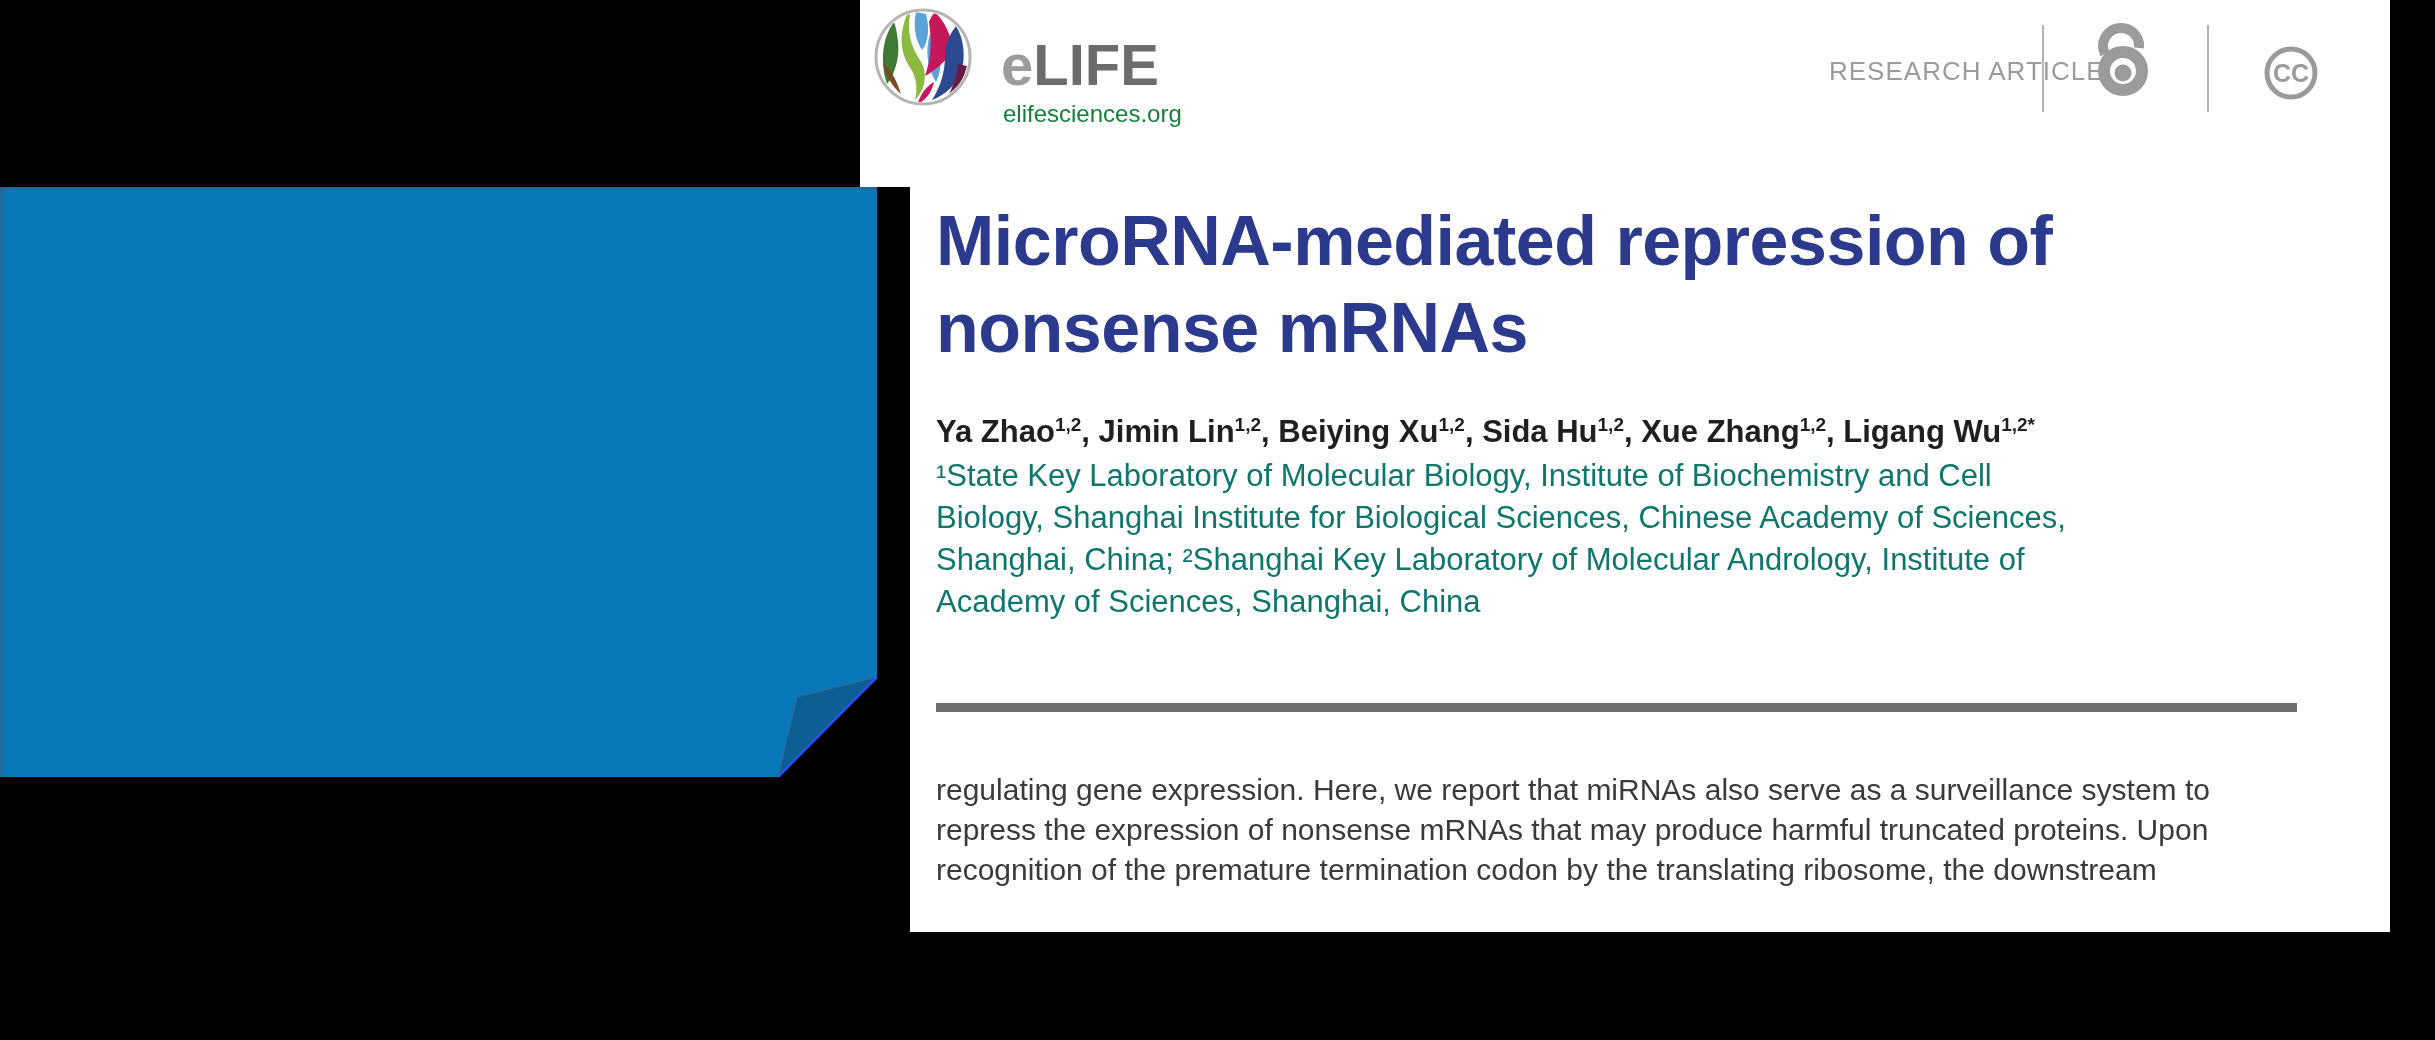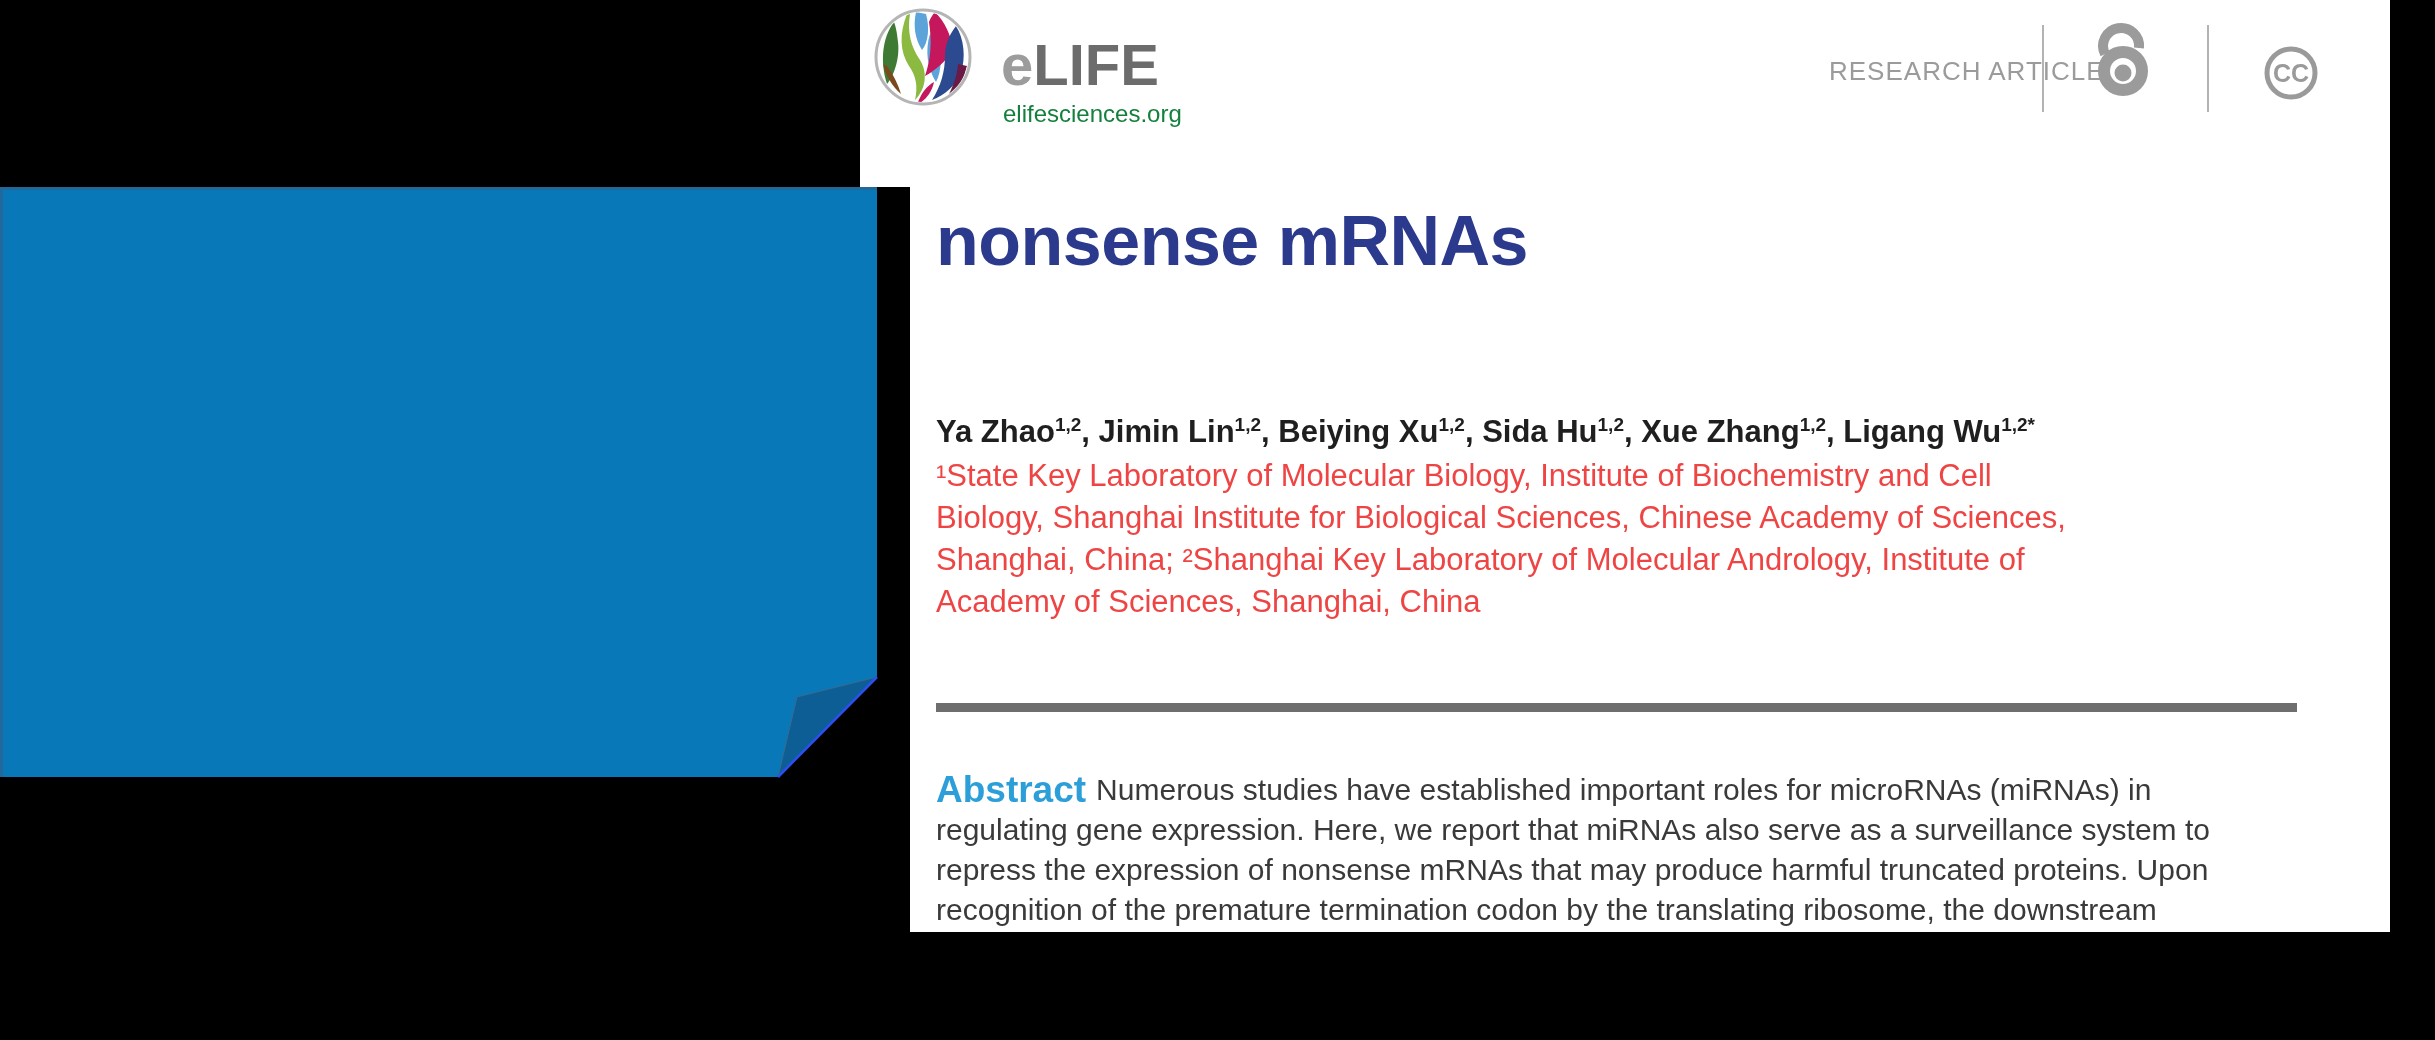--- a/index.html
+++ b/index.html
@@ -22,21 +22,21 @@
   #vdiv1{left:2042px;}
   #vdiv2{left:2207px;}
   #oa-icon-svg{left:2091px;top:14px;}
   #cc-icon-svg{left:2262px;top:44px;}
 
   
   #article-title{left:936px;top:198px;font-size:70px;font-weight:bold;line-height:87px;
                  color:#2b3a8c;letter-spacing:-0.5px;white-space:nowrap;}
   #authors-line{left:936px;top:390px;font-size:31px;font-weight:bold;color:#1f1f1f;white-space:nowrap;margin-top:24px;}
   #authors-line sup{font-size:19px;line-height:0;}
-  #affiliations{left:936px;top:455px;font-size:31px;line-height:42px;color:#ef4444;white-space:nowrap;}
+  #affiliations{left:936px;top:455px;font-size:31px;line-height:42px;color:#0f766e;white-space:nowrap;}
   #rule{left:936px;top:703px;width:1361px;height:9px;background:#6e6e6e;}
   #abstract-block{left:936px;top:770px;font-size:30px;line-height:40px;color:#3a3a3a;white-space:nowrap;}
   #abstract-heading{font-size:37px;font-weight:bold;color:#2d9fd8;margin-right:10px;vertical-align:-2px;}
 
   
   #callout-svg{left:0;top:187px;}
 </style>
 </head>
 <body>
 
@@ -80,36 +80,36 @@
   </svg>
 
   <svg class="abs" id="cc-icon-svg" width="58" height="58" viewBox="0 0 58 58">
     <circle cx="29" cy="29" r="24" fill="none" stroke="#9a9a9a" stroke-width="5"></circle>
     <text x="29" y="38" text-anchor="middle" font-family="Liberation Sans, sans-serif" font-size="25" font-weight="bold" fill="#9a9a9a">CC</text>
   </svg>
 
   <div class="abs" id="main-panel"></div>
 
   <div class="abs" id="article-title">
+    <div>MicroRNA-mediated repression of</div>
     <div>nonsense mRNAs</div>
   </div>
 
   <div class="abs" id="authors-line"><span>Ya Zhao</span><sup>1,2</sup>, <span>Jimin Lin</span><sup>1,2</sup>, <span>Beiying Xu</span><sup>1,2</sup>, <span>Sida Hu</span><sup>1,2</sup>, <span>Xue Zhang</span><sup>1,2</sup>, <span>Ligang Wu</span><sup>1,2*</sup></div>
 
   <div class="abs" id="affiliations">
     <div>¹State Key Laboratory of Molecular Biology, Institute of Biochemistry and Cell</div>
     <div>Biology, Shanghai Institute for Biological Sciences, Chinese Academy of Sciences,</div>
     <div>Shanghai, China; ²Shanghai Key Laboratory of Molecular Andrology, Institute of</div>
     <div>Academy of Sciences, Shanghai, China</div>
   </div>
 
   <div class="abs" id="rule"></div>
 
   <div class="abs" id="abstract-block">
-    <div><span id="abstract-heading">Abstract</span><span>Numerous studies have established important roles for microRNAs (miRNAs) in</span></div>
     <div>regulating gene expression. Here, we report that miRNAs also serve as a surveillance system to</div>
     <div>repress the expression of nonsense mRNAs that may produce harmful truncated proteins. Upon</div>
     <div>recognition of the premature termination codon by the translating ribosome, the downstream</div>
   </div>
 
   <svg class="abs" id="callout-svg" width="879" height="591" viewBox="0 0 879 591">
     <polygon points="0,0 877,0 877,490 778,590 0,590" fill="#0878b8"></polygon>
     <rect x="0" y="0" width="877" height="3" fill="#21689b"></rect>
     <rect x="0" y="0" width="3" height="590" fill="#21689b"></rect>
     <polygon points="797,510 877,490 778,590" fill="#0d5e94" stroke="#3a6a8f" stroke-width="1"></polygon>

